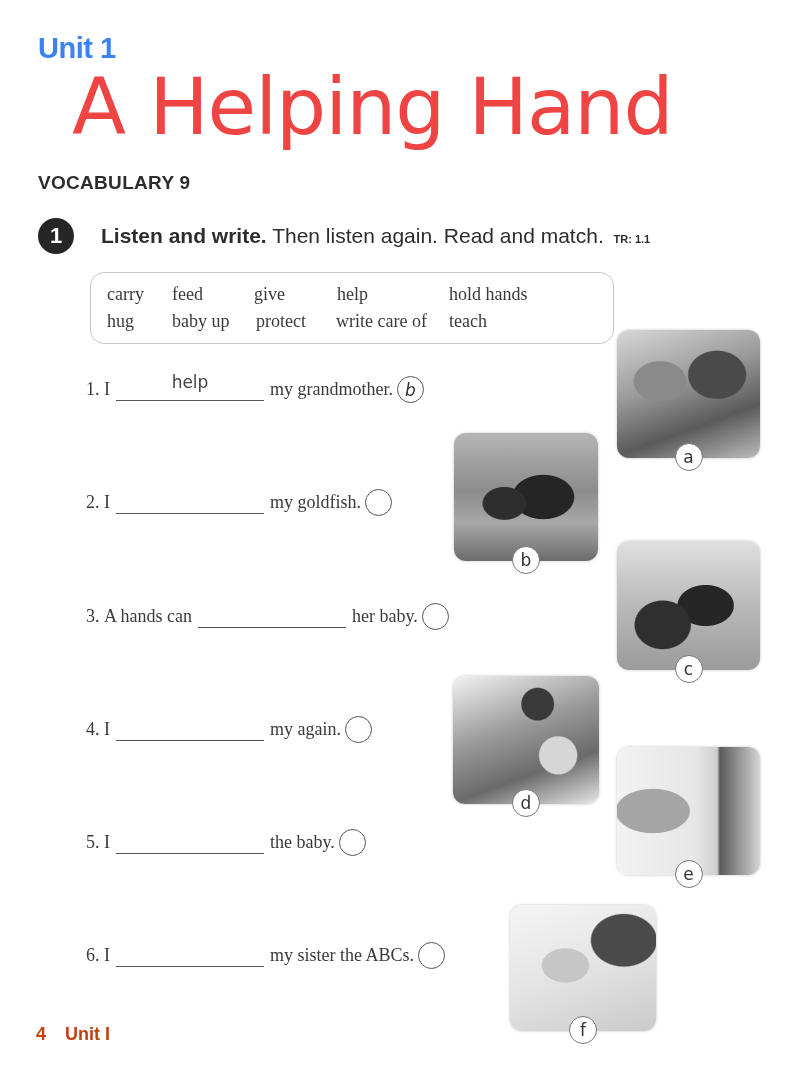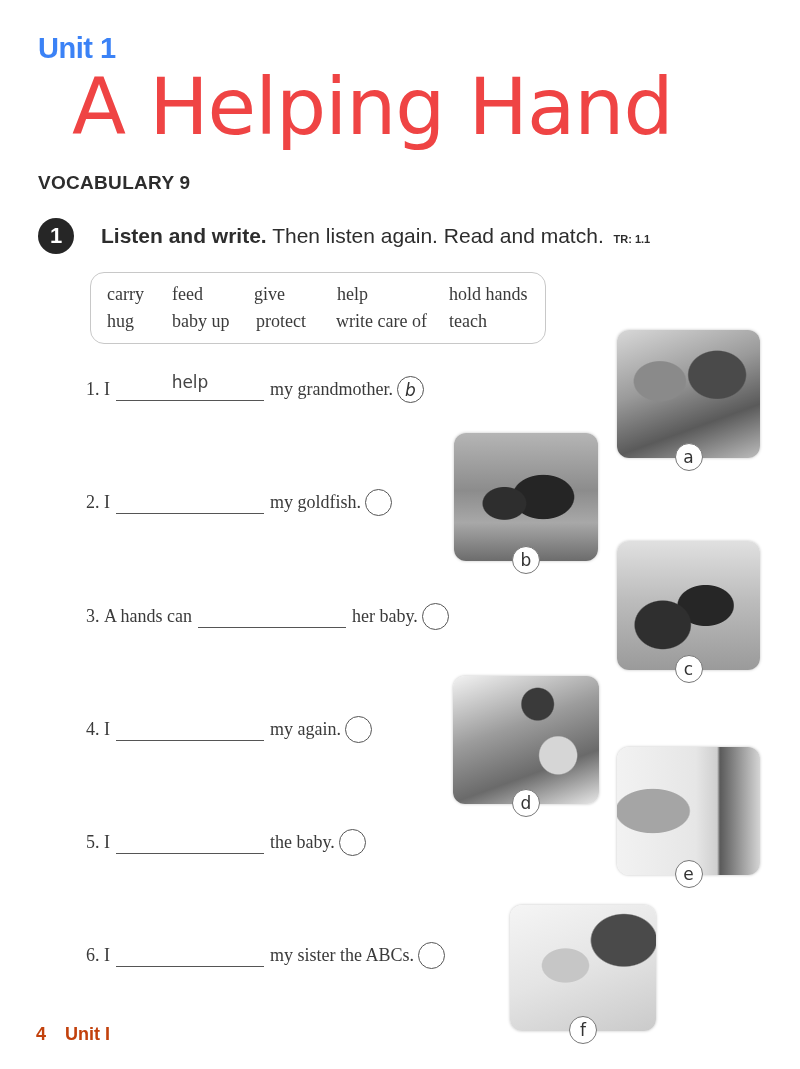--- a/index.html
+++ b/index.html
@@ -9,21 +9,21 @@
     font-family: "DejaVu Sans", sans-serif;
   }
   .abs { position: absolute; }
   .unit-label { left: 38px; top: 32px; font-size: 29px; font-weight: bold; color: #3b82f6; font-family: "Liberation Sans", sans-serif; letter-spacing: -0.5px; text-align: center; }
   .title { left: 36px; top: 68px; font-size: 79px; font-weight: normal; color: #ef4444; font-family: "DejaVu Sans", sans-serif; letter-spacing: -1px; line-height: 1; margin-left: 36px; }
   .section { left: 38px; top: 172px; font-size: 19px; font-weight: bold; color: #2d2d2d; font-family: "Liberation Sans", sans-serif; letter-spacing: 0.3px; }
   .ex-num { left: 38px; top: 218px; width: 36px; height: 36px; border-radius: 50%; background: #262626; color: #fff; font-weight: bold; font-size: 22px; display: flex; align-items: center; justify-content: center; font-family: "Liberation Sans", sans-serif; }
   .instr { left: 89px; top: 224px; font-size: 21px; color: #2d2d2d; font-family: "Liberation Sans", sans-serif; white-space: nowrap; margin-left: 12px; }
   .instr .bold { font-weight: bold; }
   .instr .tr { font-size: 11px; font-weight: bold; margin-left: 4px; }
-  .wordbox { left: 90px; top: 272px; width: 456px; height: 72px; border: 1.5px solid #c8c8c8; border-radius: 14px; box-sizing: border-box; }
+  .wordbox { left: 90px; top: 272px; width: 524px; height: 72px; border: 1.5px solid #c8c8c8; border-radius: 14px; box-sizing: border-box; }
   .word { position: absolute; font-family: "Liberation Serif", serif; font-size: 18px; color: #3a3a3a; white-space: nowrap; }
   .q { font-family: "Liberation Serif", serif; font-size: 18px; color: #3a3a3a; white-space: nowrap; display: flex; align-items: center; }
   .blank { display: inline-block; border-bottom: 1.2px solid #555; height: 22px; margin: 0 6px; position: relative; }
   .answer { position: absolute; left: 0; right: 0; top: -6px; text-align: center; font-family: "DejaVu Sans", sans-serif; font-size: 17px; color: #444; }
   .circle { display: inline-flex; width: 27px; height: 27px; border: 1.2px solid #555; border-radius: 50%; margin-left: 4px; align-items: center; justify-content: center; font-family: "DejaVu Sans", sans-serif; font-style: italic; font-size: 17px; color: #333; box-sizing: border-box; }
   .photo { position: absolute; border-radius: 12px; overflow: visible; box-shadow: 0 0 3px rgba(0,0,0,0.25); }
   .photo .img { position: absolute; inset: 0; border-radius: 12px; overflow: hidden; }
   .photo .tag { position: absolute; bottom: -13px; left: 50%; margin-left: -14px; width: 28px; height: 28px; border-radius: 50%; background: #fff; border: 1.2px solid #777; box-sizing: border-box; display: flex; align-items: center; justify-content: center; font-family: "DejaVu Sans", sans-serif; font-size: 17px; color: #333; }
   .footer { left: 36px; top: 1024px; font-size: 18px; font-weight: bold; color: #c2410c; font-family: "Liberation Sans", sans-serif; }
   .footer .pg { margin-right: 14px; }

